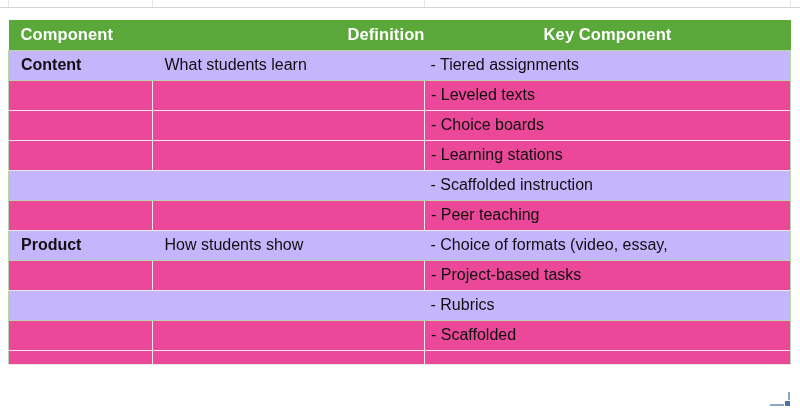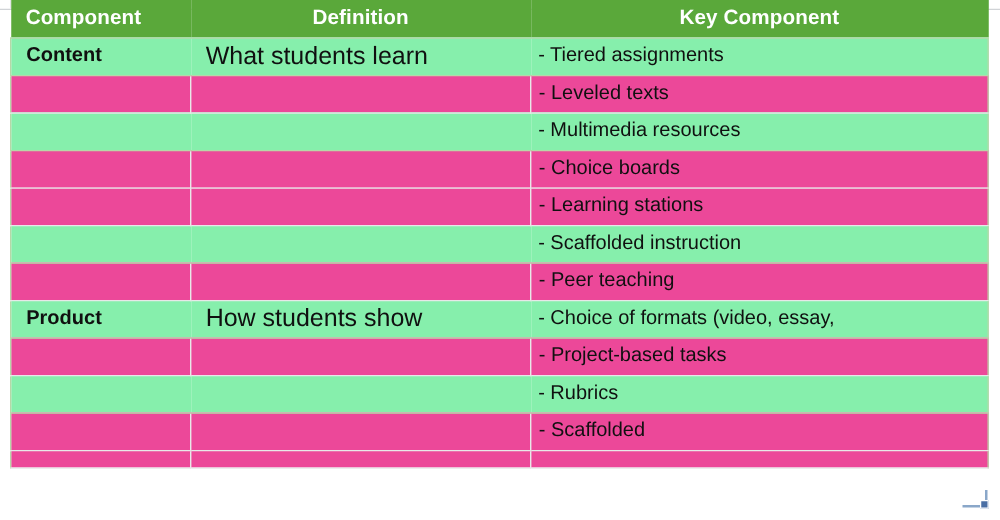--- a/index.html
+++ b/index.html
@@ -38,21 +38,21 @@
     top: 0;
     width: 1px;
     height: 7px;
     background: #e2e4e6;
   }
 
   
   .sheet-table {
     position: absolute;
     left: 8px;
-    top: 0;
+    top: 20px;
     width: 782px;
     border-collapse: collapse;
     table-layout: fixed;
   }
   .sheet-table col.c1 { width: 144px; }
   .sheet-table col.c2 { width: 272px; }
   .sheet-table col.c3 { width: 366px; }
 
   .sheet-table th,
   .sheet-table td {
@@ -66,26 +66,26 @@
   
   thead th {
     background: #5aa83a;
     color: #ffffff;
     font-size: 16.5px;
     font-weight: bold;
     height: 28px;
     letter-spacing: 0.1px;
   }
   th.h-component { text-align: left;   padding-left: 12px; }
-  th.h-definition { text-align: center; }
+  th.h-definition { text-align: right; }
   th.h-strategies { text-align: center; }
 
   
   tbody tr.band-green td {
-    background: #86efac;
+    background: #c4b5fd;
     border-top: 1px solid #b7d7a8;
     border-bottom: 1px solid #b7d7a8;
   }
   tbody tr.band-white td {
     background: #ec4899;
     border-top: 1px solid #e8e8e8;
     border-bottom: 1px solid #e8e8e8;
   }
   
   tbody tr.band-white td.col1,
@@ -97,21 +97,21 @@
   tbody tr td.col3 { border-right: 1px solid #b7d7a8; }
 
   td.col1 {
     padding-left: 12px;
     font-size: 16px;
     font-weight: bold;
     color: #101010;
   }
   td.col2 {
     padding-left: 12px;
-    font-size: 20px;
+    font-size: 16px;
     color: #101010;
   }
   td.col3 {
     padding-left: 6px;
     font-size: 16px;
     color: #101010;
   }
 
   
   tbody tr.partial td { height: 14px; }
@@ -168,25 +168,20 @@
         <tr class="band-green">
           <td class="col1">Content</td>
           <td class="col2">What students learn</td>
           <td class="col3">- Tiered assignments</td>
         </tr>
         <tr class="band-white">
           <td class="col1"></td>
           <td class="col2"></td>
           <td class="col3">- Leveled texts</td>
         </tr>
-        <tr class="band-green">
-          <td class="col1"></td>
-          <td class="col2"></td>
-          <td class="col3">- Multimedia resources</td>
-        </tr>
         <tr class="band-white">
           <td class="col1"></td>
           <td class="col2"></td>
           <td class="col3">- Choice boards</td>
         </tr>
         <tr class="band-white">
           <td class="col1"></td>
           <td class="col2"></td>
           <td class="col3">- Learning stations</td>
         </tr>

